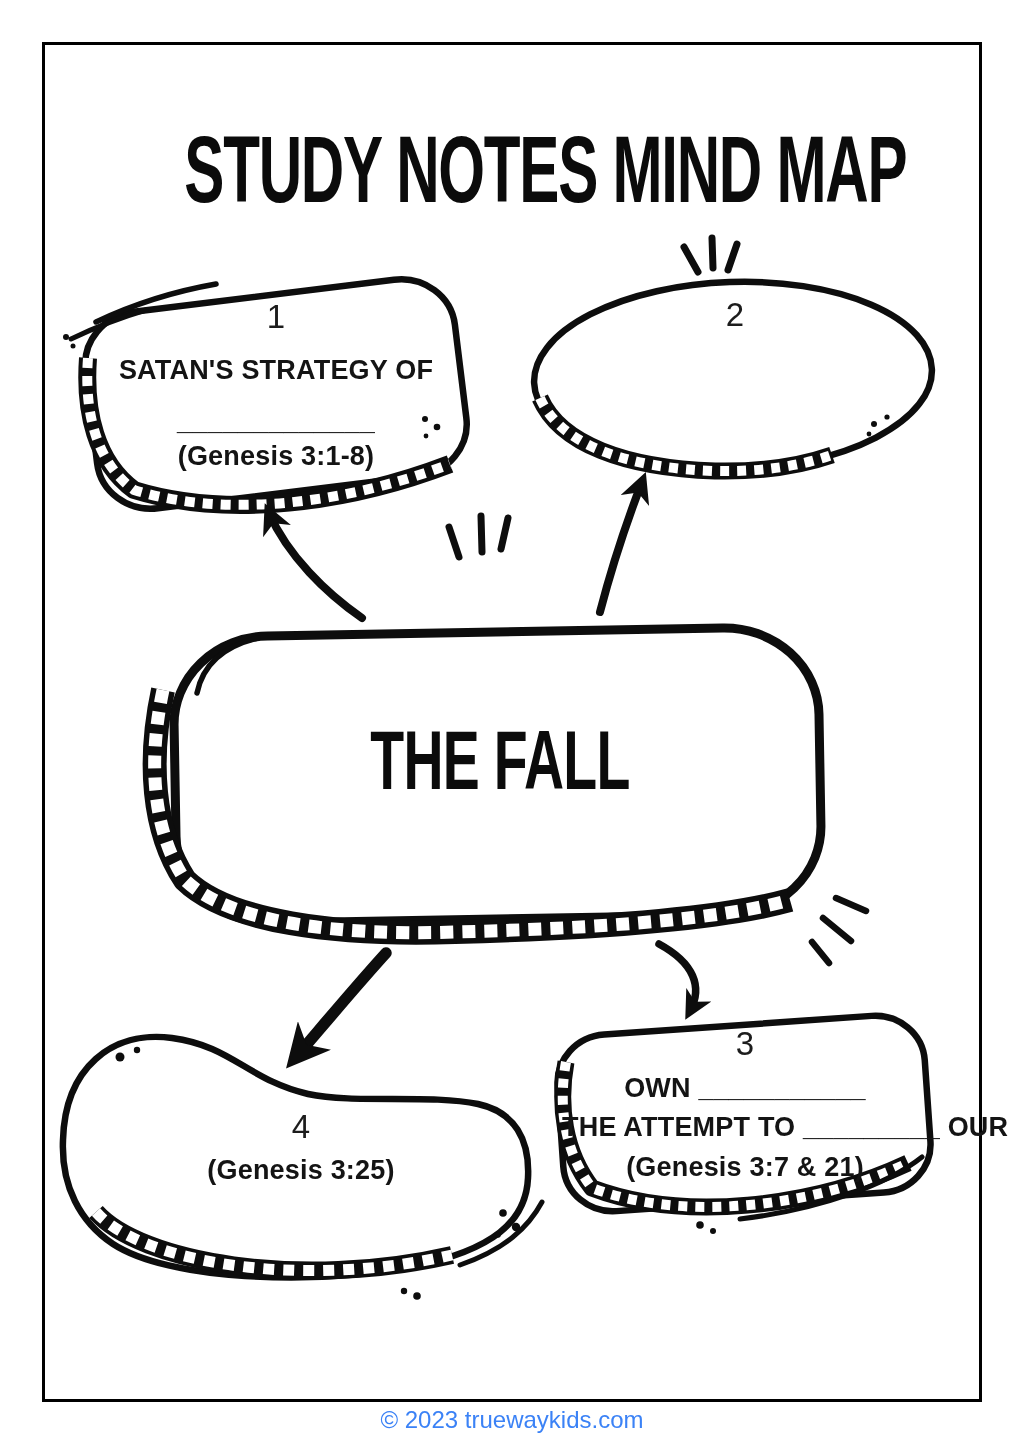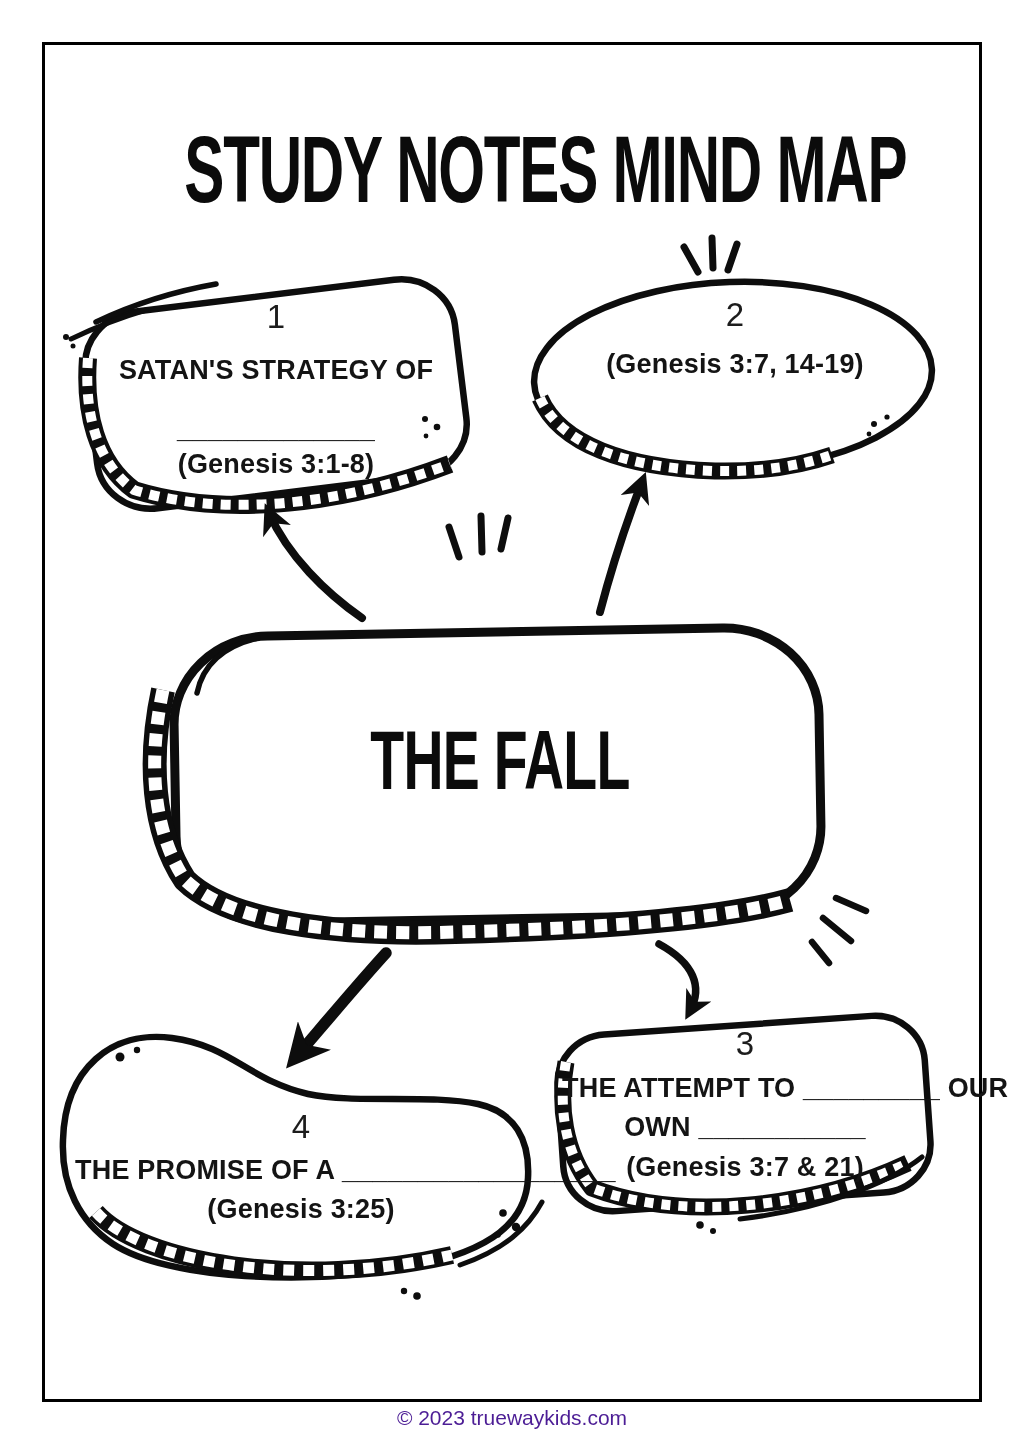--- a/index.html
+++ b/index.html
@@ -24,34 +24,34 @@
     font-size:84px; font-weight:700; letter-spacing:-1px; line-height:1;
     white-space:nowrap; transform:scaleX(0.66); transform-origin:50% 50%;
     color:#0b0b0b;
   }
   .node { position:absolute; text-align:center; color:#141414; }
   .node .num { font-size:33px; font-weight:400; line-height:1.1; color:#1c1c1c; }
   .node .ln  { font-size:27px; font-weight:700; line-height:1.45; letter-spacing:0.2px; white-space:nowrap; }
 
   .node-1 { left:92px;  top:299px;  width:368px; }
   .node-1 .num { margin-bottom:16px; }
-  .node-1 .blank { line-height:1.1; margin-top:25px; }
+  .node-1 .blank { line-height:1.1; margin-top:17px; }
 
   .node-2 { left:545px; top:297px;  width:380px; }
   .node-2 .num { margin-bottom:12px; }
 
   .node-3 { left:562px; top:1026px; width:366px; }
   .node-3 .num { margin-bottom:7px; }
 
   .node-4 { left:75px;  top:1109px; width:452px; }
   .node-4 .num { margin-bottom:6px; }
 
   .footer {
     position:absolute; left:0; top:1406px; width:100%; text-align:center;
-    font-size:21px; font-weight:400; color:#4c1d95;
+    font-size:24px; font-weight:400; color:#3b82f6;
   }
 </style>
 </head>
 <body>
 
 <div class="page">
 
   <div class="frame"></div>
 
   <h1 class="page-title">STUDY NOTES MIND MAP</h1>
@@ -144,31 +144,29 @@
 
   <div class="node node-1">
     <div class="num">1</div>
     <div class="ln">SATAN'S STRATEGY OF</div>
     <div class="ln blank">_____________</div>
     <div class="ln">(Genesis 3:1-8)</div>
   </div>
 
   <div class="node node-2">
     <div class="num">2</div>
-    <div class="ln">(Genesis 3:7, 14-19)</div>
   </div>
 
   <div class="node node-3">
     <div class="num">3</div>
+    <div class="ln">OWN ___________</div>
     <div class="ln">THE ATTEMPT TO _________ OUR</div>
-    <div class="ln">OWN ___________</div>
     <div class="ln">(Genesis 3:7 &amp; 21)</div>
   </div>
 
   <div class="node node-4">
     <div class="num">4</div>
-    <div class="ln">THE PROMISE OF A __________________</div>
     <div class="ln">(Genesis 3:25)</div>
   </div>
 
   <div class="footer">© 2023 truewaykids.com</div>
 
 </div>
 
 </body></html>

